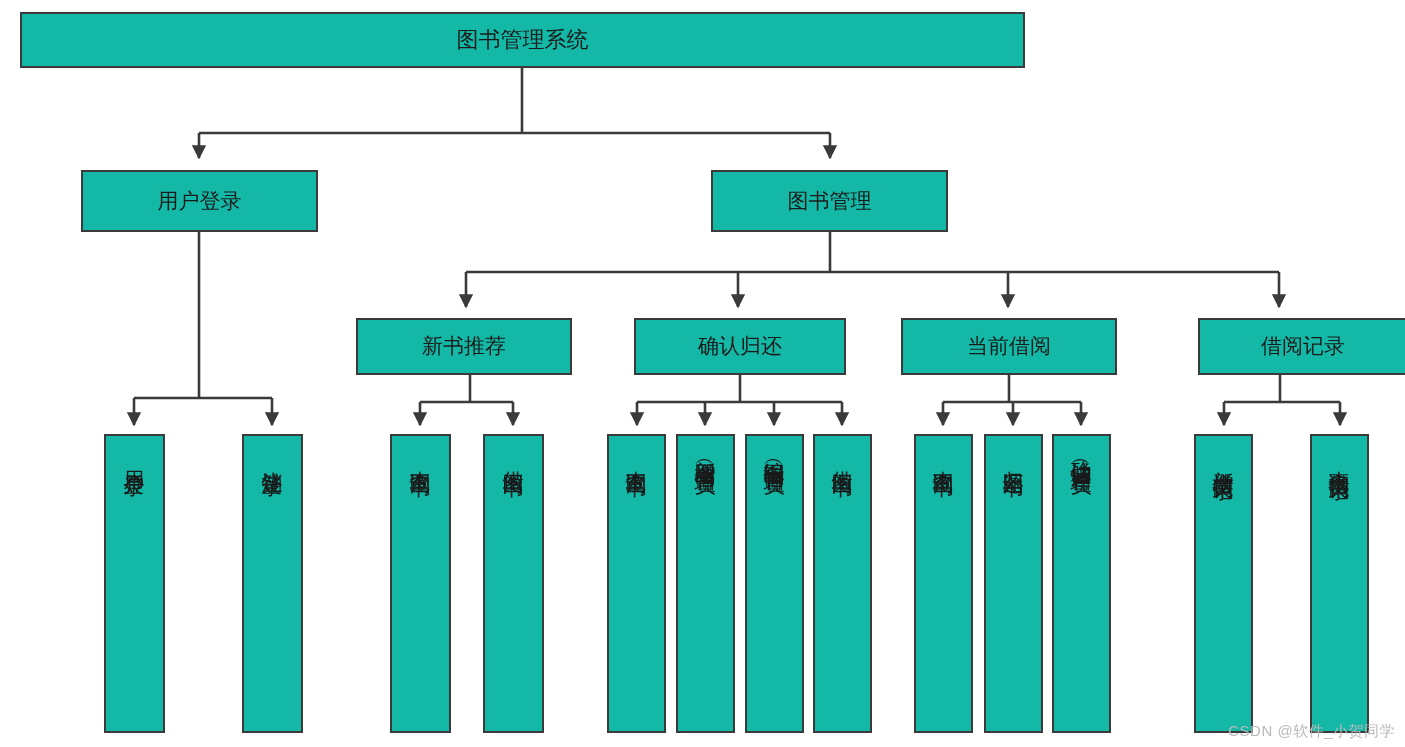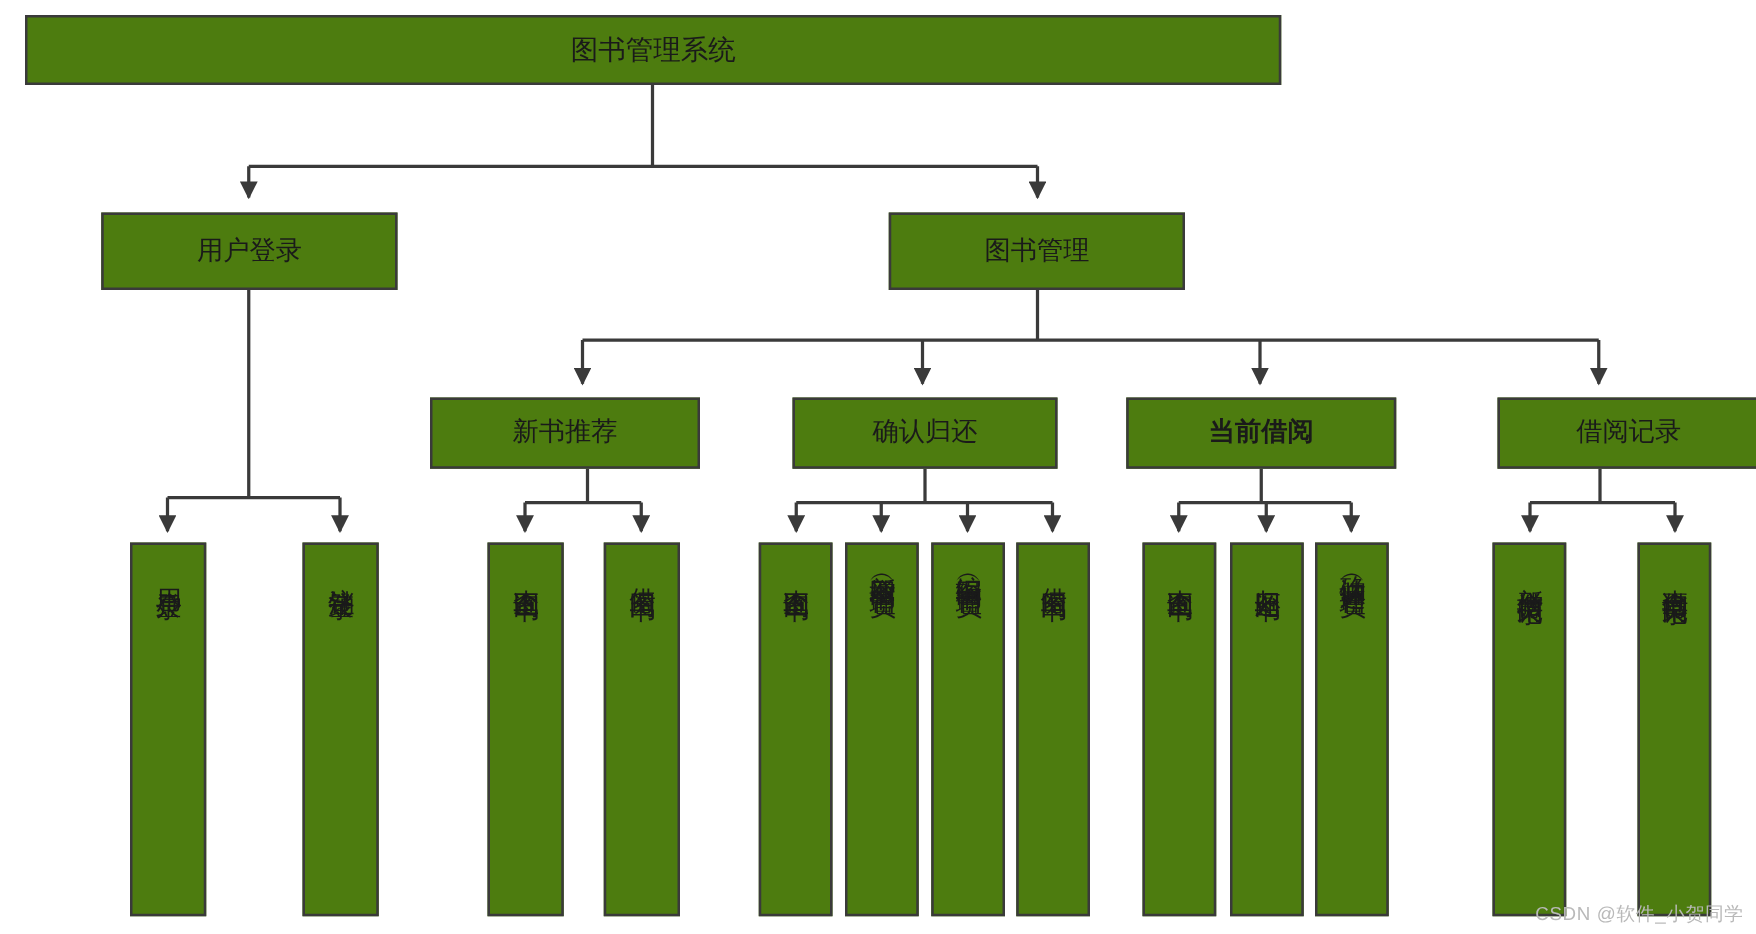--- a/index.html
+++ b/index.html
@@ -23,21 +23,21 @@
     left: 0;
     top: 0;
     width: 1405px;
     height: 747px;
     pointer-events: none;
   }
   .node {
     position: absolute;
     box-sizing: border-box;
     border: 2px solid #3a3a3a;
-    background: #4d7c0f;
+    background: #14b8a6;
     display: flex;
     align-items: center;
     justify-content: center;
     color: #1a1a1a;
   }
   .node-label {
     display: block;
     text-align: center;
     line-height: 1.25;
     white-space: nowrap;
@@ -135,27 +135,27 @@
     <span class="node-label">图书管理系统</span>
   </div>
 
   <div class="node horiz" style="left:81px; top:170px; width:237px; height:62px;">
     <span class="node-label">用户登录</span>
   </div>
   <div class="node horiz" style="left:711px; top:170px; width:237px; height:62px;justify-content:center;">
     <span class="node-label">图书管理</span>
   </div>
 
-  <div class="node horiz" style="left:344px; top:318px; width:216px; height:57px;">
+  <div class="node horiz" style="left:356px; top:318px; width:216px; height:57px;">
     <span class="node-label">新书推荐</span>
   </div>
   <div class="node horiz" style="left:634px; top:318px; width:212px; height:57px;">
     <span class="node-label">确认归还</span>
   </div>
-  <div class="node horiz" style="left:901px; top:318px; width:216px; height:57px;font-weight:bold;">
+  <div class="node horiz" style="left:901px; top:318px; width:216px; height:57px;">
     <span class="node-label">当前借阅</span>
   </div>
   <div class="node horiz" style="left:1170px; top:318px; width:210px; height:57px;margin-left:28px;">
     <span class="node-label">借阅记录</span>
   </div>
 
   <div class="node vert" style="left:104px; top:434px; width:61px; height:299px;">
     <span class="node-label">用户登录</span>
   </div>
   <div class="node vert" style="left:242px; top:434px; width:61px; height:299px;">

